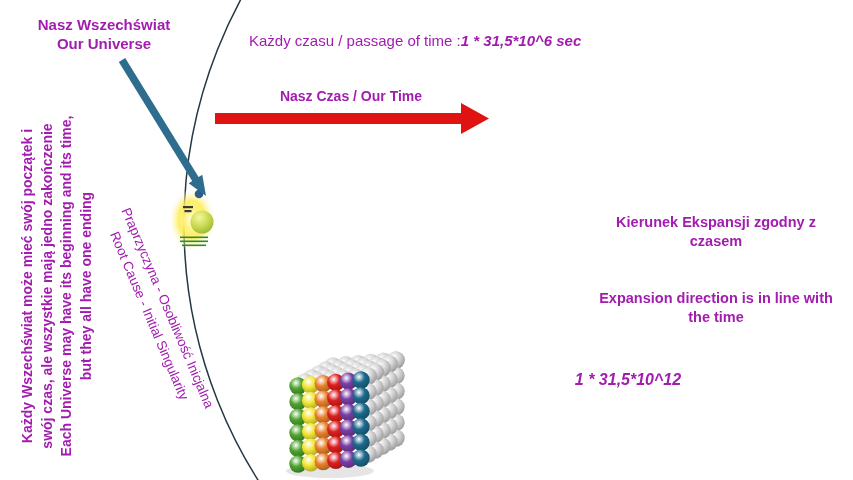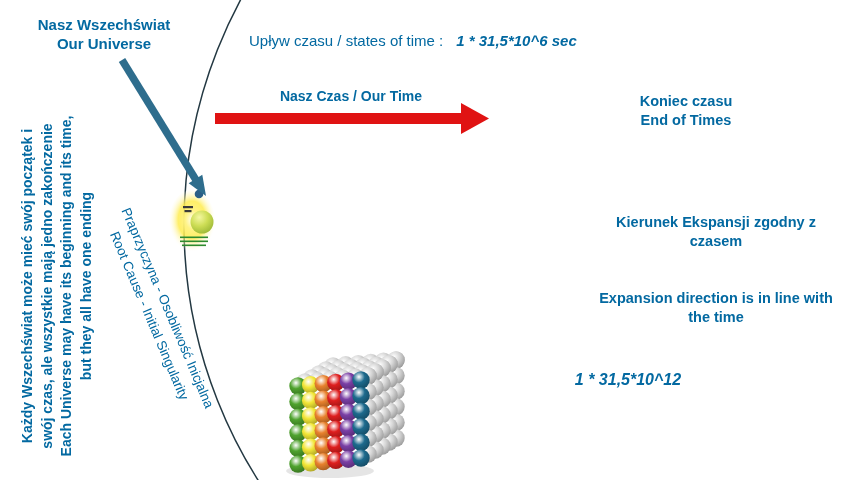--- a/index.html
+++ b/index.html
@@ -1,27 +1,27 @@
 <!DOCTYPE html>
 <html><head>
 <meta charset="utf-8">
 <style>
   html,body{margin:0;padding:0;background:#fff;}
   .stage{
     position:relative;width:853px;height:480px;background:#ffffff;overflow:hidden;
-    font-family:"Liberation Sans",sans-serif;color:#0369a1;
+    font-family:"Liberation Sans",sans-serif;color:#a21caf;
   }
   .stage svg.art{position:absolute;left:0;top:0;}
   .txt{position:absolute;white-space:pre-line;}
   .c{text-align:center;}
   .b{font-weight:bold;}
   .bi{font-weight:bold;font-style:italic;}
   #universe-label{left:29px;top:15px;width:150px;font-size:15px;line-height:19px;}
   #passage{left:249px;top:32px;font-size:15px;line-height:18px;white-space:nowrap;}
-  #passage .val{margin-left:13px;}
+  #passage .val{}
   #our-time{left:241px;top:86px;width:220px;font-size:14px;line-height:20px;}
   #left-note{
     left:57px;top:286px;width:400px;font-size:14px;line-height:19.5px;
     transform:translate(-50%,-50%) rotate(-90deg);
   }
   #singularity{
     left:158px;top:312px;width:280px;font-size:13.5px;line-height:20px;
     transform:translate(-50%,-50%) rotate(67deg);
   }
   #end-of-times{left:596px;top:92px;width:180px;font-size:14.5px;line-height:19px;}
@@ -210,35 +210,33 @@
         <circle cx="361.0" cy="426.8" r="8.7" fill="url(#ball5)"></circle>
         <circle cx="361.0" cy="442.4" r="8.7" fill="url(#ball5)"></circle>
         <circle cx="361.0" cy="458.0" r="8.7" fill="url(#ball5)"></circle>
       </g>
   </svg>
 
   <div class="txt c b" id="universe-label">Nasz Wszechświat
 Our Universe</div>
 
   <div class="txt" id="passage">
-    <span>Upływ czasu / states of time :</span><span class="bi val">1 * 31,5*10^6 sec</span>
+    <span>Każdy czasu / passage of time :</span><span class="bi val">1 * 31,5*10^6 sec</span>
   </div>
 
   <div class="txt c b" id="our-time">Nasz Czas / Our Time</div>
 
   <div class="txt c b" id="left-note">Każdy Wszechświat może mieć swój początek i
 swój czas, ale wszystkie mają jedno zakończenie
 Each Universe may have its beginning and its time,
 but they all have one ending</div>
 
   <div class="txt c" id="singularity">Praprzyczyna - Osobliwość Inicjalna
 Root Cause - Initial Singularity</div>
 
-  <div class="txt c b" id="end-of-times">Koniec czasu
-End of Times</div>
 
   <div class="txt c b" id="expansion">
     <div class="pl">Kierunek Ekspansji zgodny z
 czasem</div>
     <div class="en">Expansion direction is in line with
 the time</div>
   </div>
 
   <div class="txt c" id="energy">
     <div class="bi val">1 * 31,5*10^12</div>

